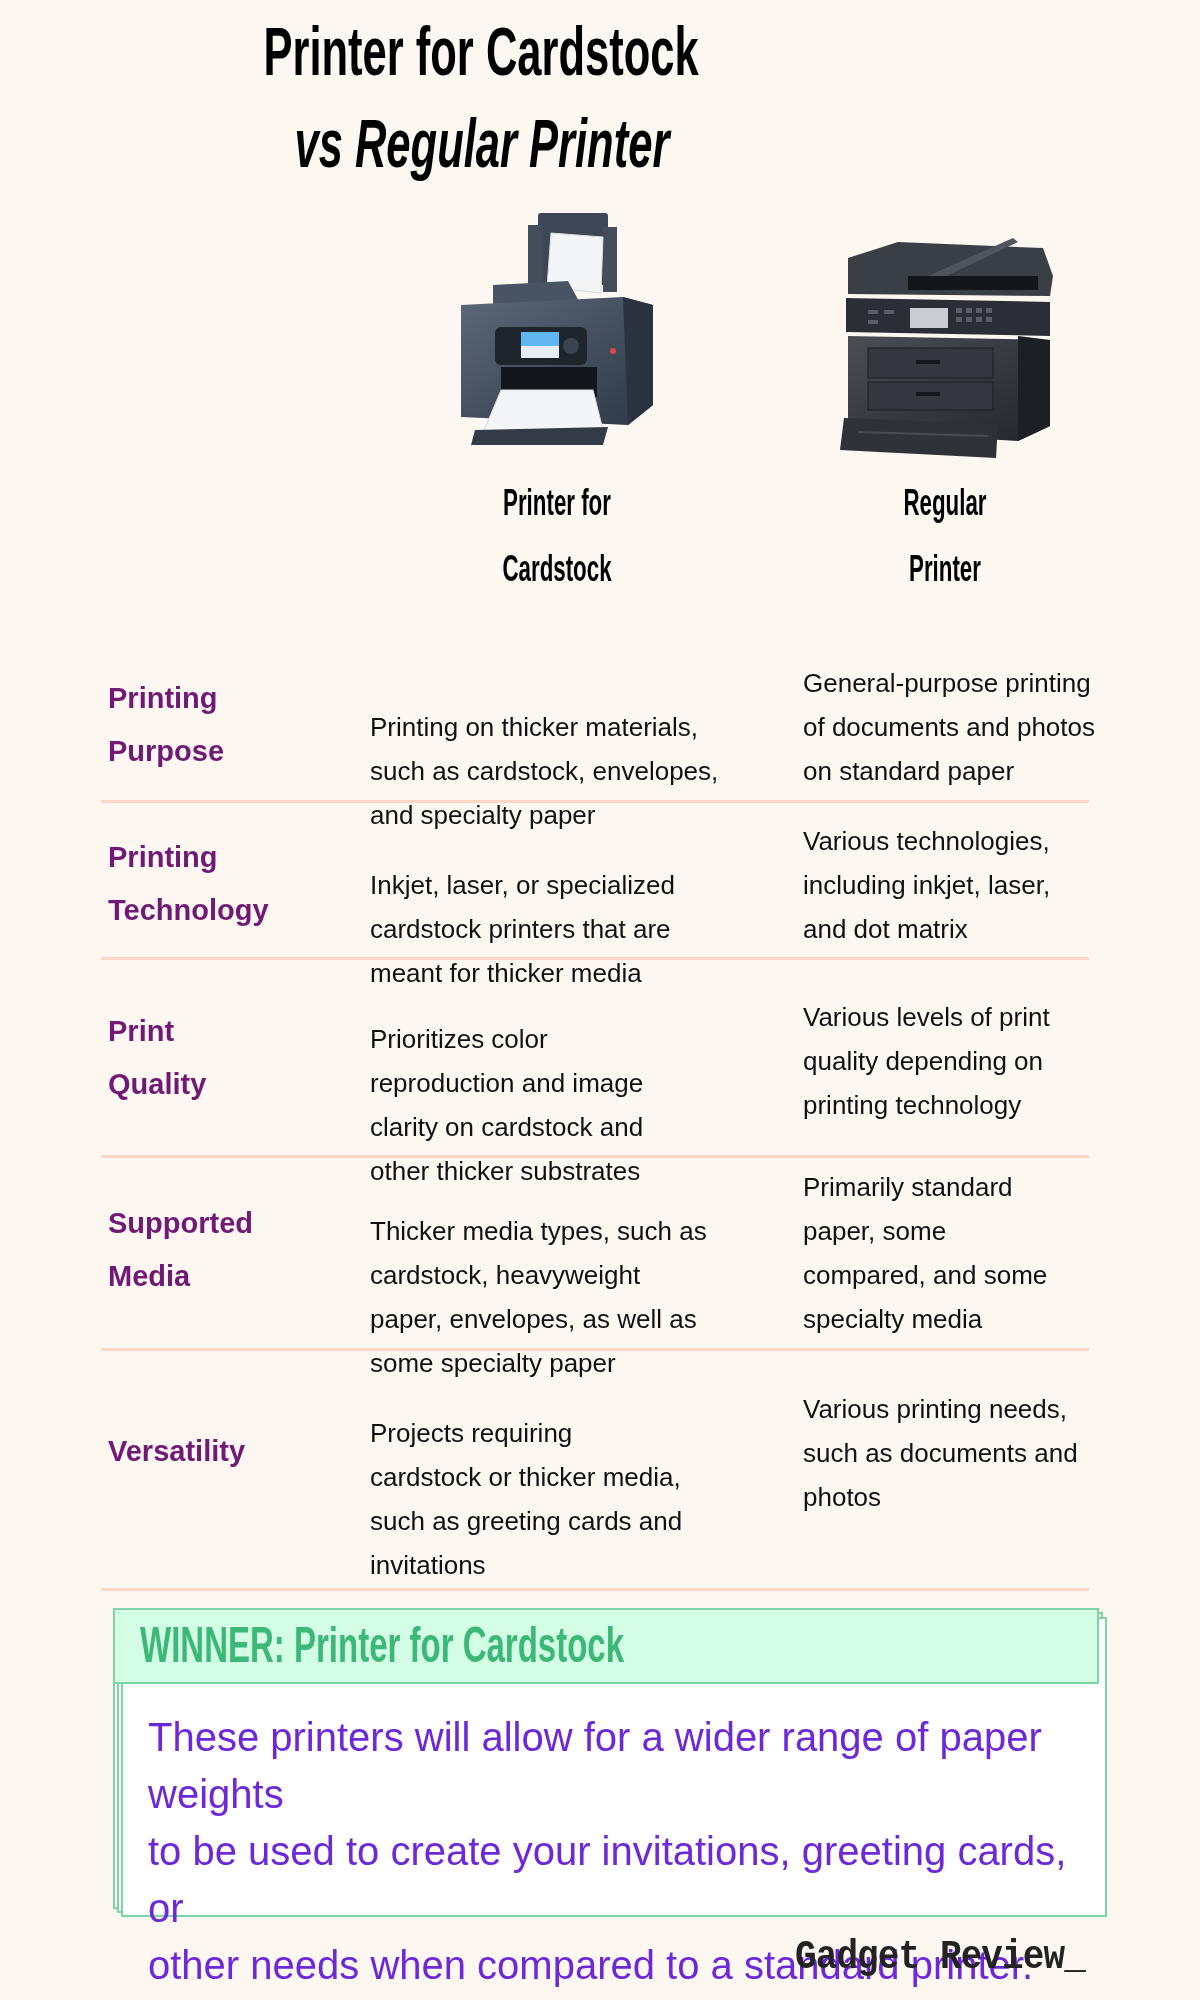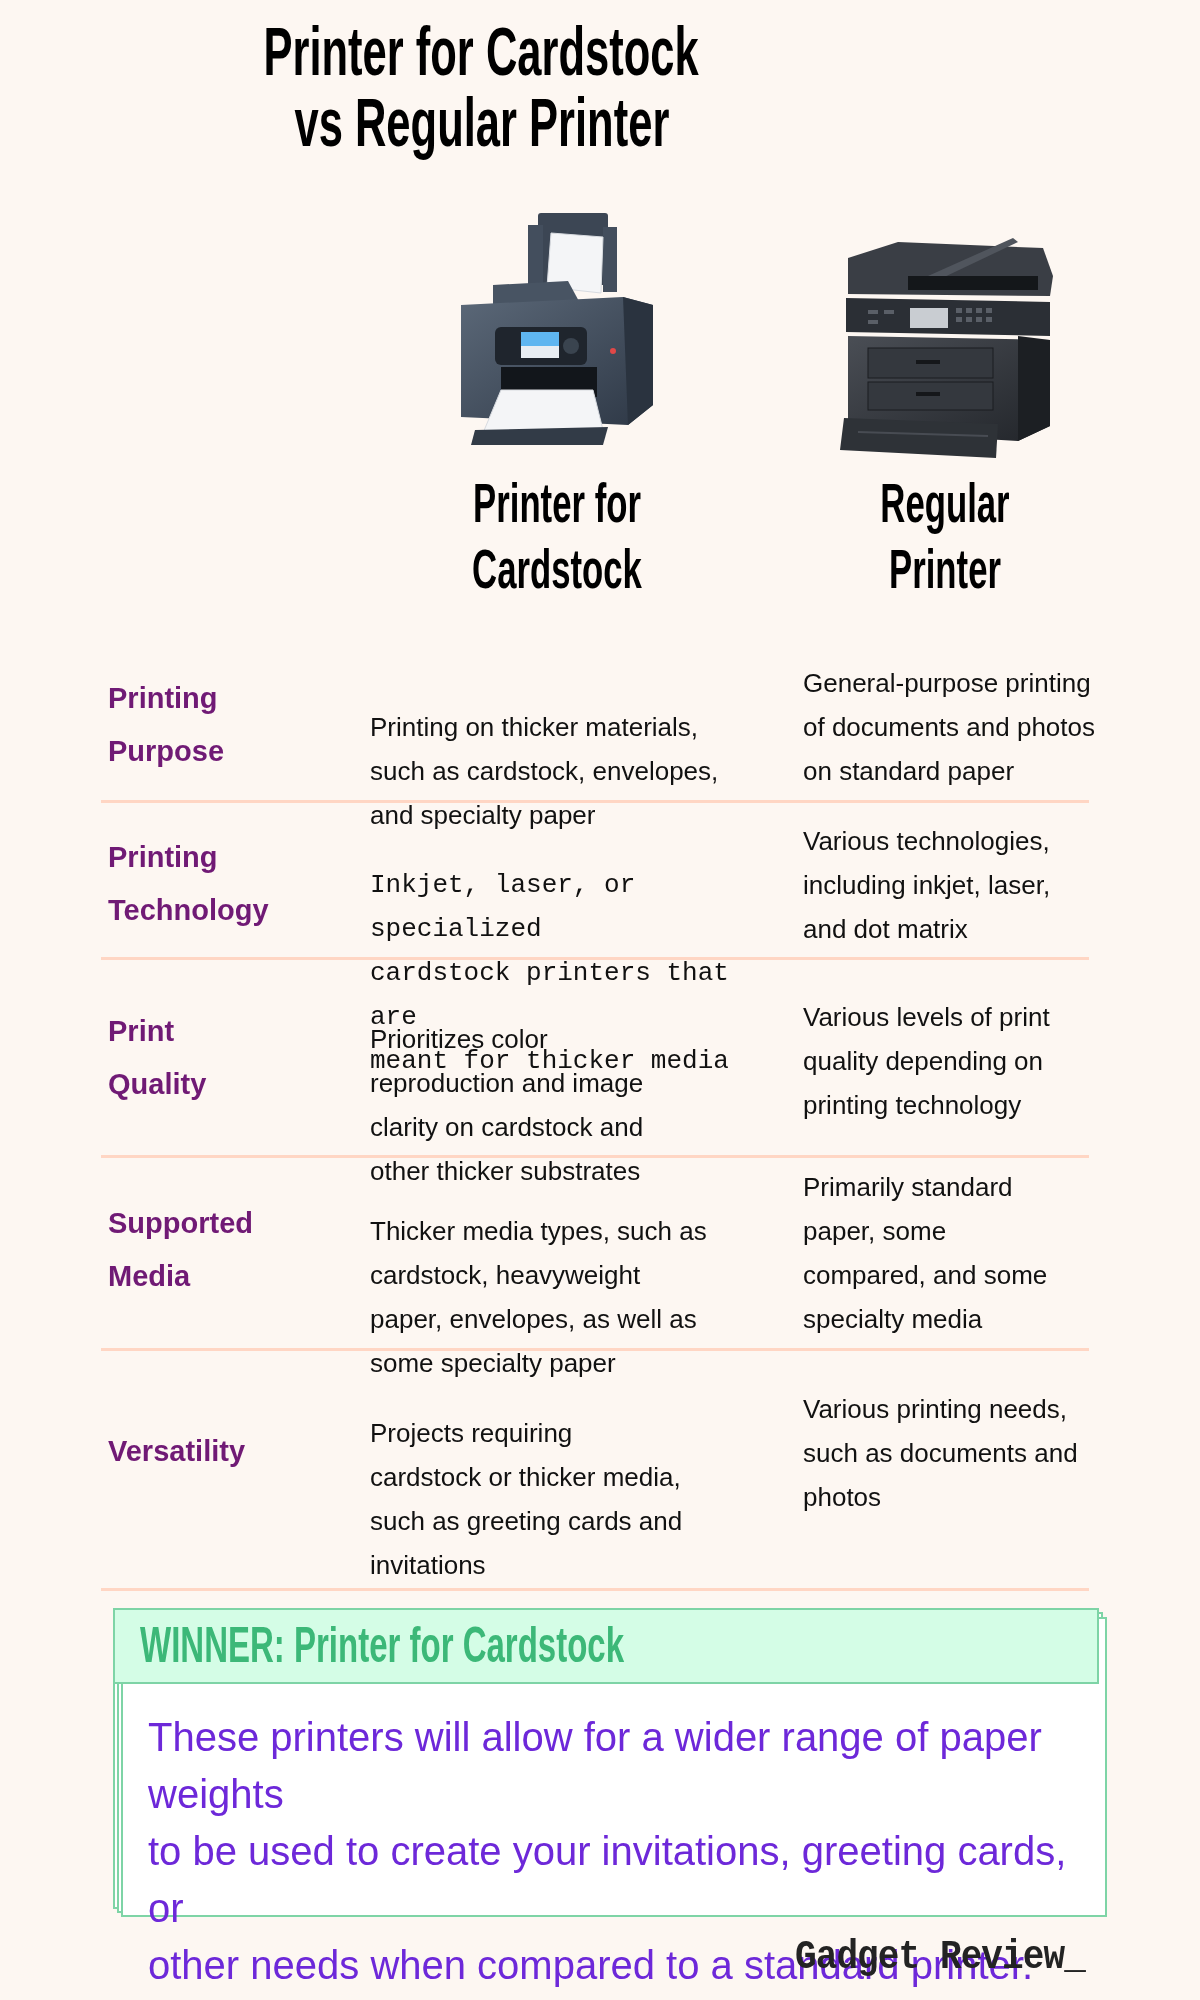--- a/index.html
+++ b/index.html
@@ -3,42 +3,42 @@
 <meta charset="utf-8">
 <style>
   html, body { margin: 0; padding: 0; }
   body { width: 1200px; height: 2000px; background: #fdf7f2; position: relative; overflow: hidden; font-family: "Liberation Sans", sans-serif; color: #111; }
   .abs { position: absolute; }
   .condensed { font-family: "Liberation Sans", sans-serif; font-weight: 700; color: #000; white-space: nowrap; }
 
   .title-line { left: 0; width: 963px; text-align: center; font-size: 68px; line-height: 84px; }
   .title-line span { display: inline-block; transform: scaleX(0.64); transform-origin: center; }
 
-  .col-head { width: 400px; text-align: center; font-size: 56px; line-height: 66px; }
+  .col-head { width: 400px; text-align: center; font-size: 36px; line-height: 66px; }
   .col-head span { display: block; transform: scaleX(0.62); transform-origin: center; }
 
   .row-label { left: 108px; width: 240px; font-weight: 700; font-size: 29px; line-height: 53px; color: #701a75; white-space: pre-line; }
   .cell { font-size: 26px; line-height: 44px; color: #111; white-space: pre-line; width: 420px; }
   .col2 { left: 370px; margin-top: 44px; }
   .col3 { left: 803px; width: 380px; }
 
   .divider { left: 101px; width: 988px; height: 3px; background: #ffd6c4; }
 
   .winner-layer { border: 2px solid #7ed4a6; box-sizing: border-box; background: #ffffff; }
   .winner-head { left: 113px; top: 1608px; width: 986px; height: 76px; background: #d4fde6; border: 2px solid #7ed4a6; box-sizing: border-box; }
   .winner-title { left: 140px; top: 1615px; font-size: 50px; line-height: 60px; color: #3cb878; font-weight: 700; white-space: nowrap; transform: scaleX(0.66); transform-origin: left center; }
   .winner-body { left: 148px; top: 1709px; width: 940px; font-size: 40px; line-height: 57px; color: #6d28d9; white-space: pre-line; }
 
   .logo { left: 795px; top: 1930px; font-family: "Liberation Mono", monospace; font-weight: 700; font-size: 40px; line-height: 56px; color: #232323; white-space: nowrap; transform: scaleX(0.9); transform-origin: left center; letter-spacing: -1px; }
 </style>
 </head>
 <body>
 
 <div class="abs condensed title-line" style="top:9px;"><span>Printer for Cardstock</span></div>
-<div class="abs condensed title-line" style="top:80px;"><span>vs Regular Printer</span></div>
+<div class="abs condensed title-line" style="top:101px;font-style:italic;"><span>vs Regular Printer</span></div>
 
 <svg class="abs" style="left:453px; top:205px;" width="215" height="242" viewBox="0 0 215 242">
   <defs>
     <linearGradient id="cbody" x1="0" y1="0" x2="1" y2="1">
       <stop offset="0" stop-color="#5b6878"></stop>
       <stop offset="1" stop-color="#2e3846"></stop>
     </linearGradient>
   </defs>
 
   <rect x="85" y="8" width="70" height="72" fill="#3c4654" rx="3"></rect>
@@ -117,21 +117,21 @@
 <div class="abs cell col2" style="top:661px;">Printing on thicker materials,
 such as cardstock, envelopes,
 and specialty paper</div>
 <div class="abs cell col3" style="top:661px;">General-purpose printing
 of documents and photos
 on standard paper</div>
 <div class="abs divider" style="top:800px;"></div>
 
 <div class="abs row-label" style="top:831px;">Printing
 Technology</div>
-<div class="abs cell col2" style="top:819px;font-family:Liberation Mono, monospace;">Inkjet, laser, or specialized
+<div class="abs cell col2" style="top:819px;">Inkjet, laser, or specialized
 cardstock printers that are
 meant for thicker media</div>
 <div class="abs cell col3" style="top:819px;">Various technologies,
 including inkjet, laser,
 and dot matrix</div>
 <div class="abs divider" style="top:957px;"></div>
 
 <div class="abs row-label" style="top:1005px;">Print
 Quality</div>
 <div class="abs cell col2" style="top:973px;">Prioritizes color

